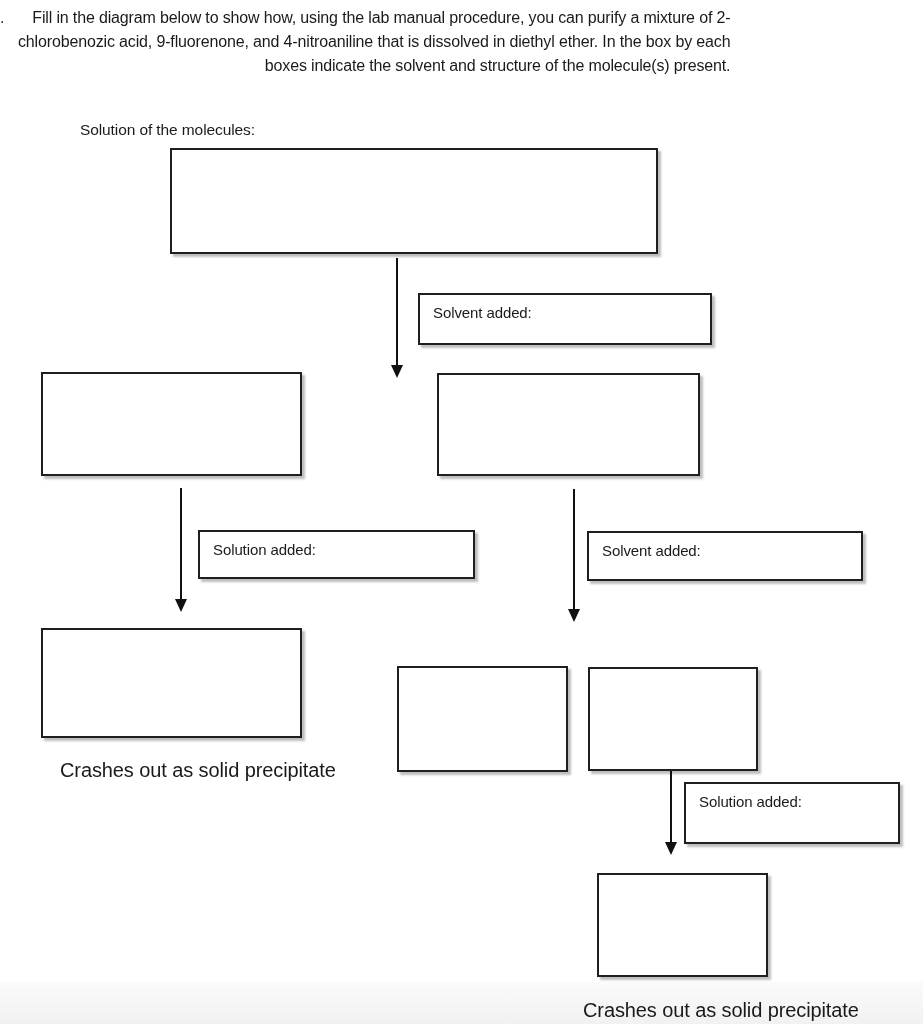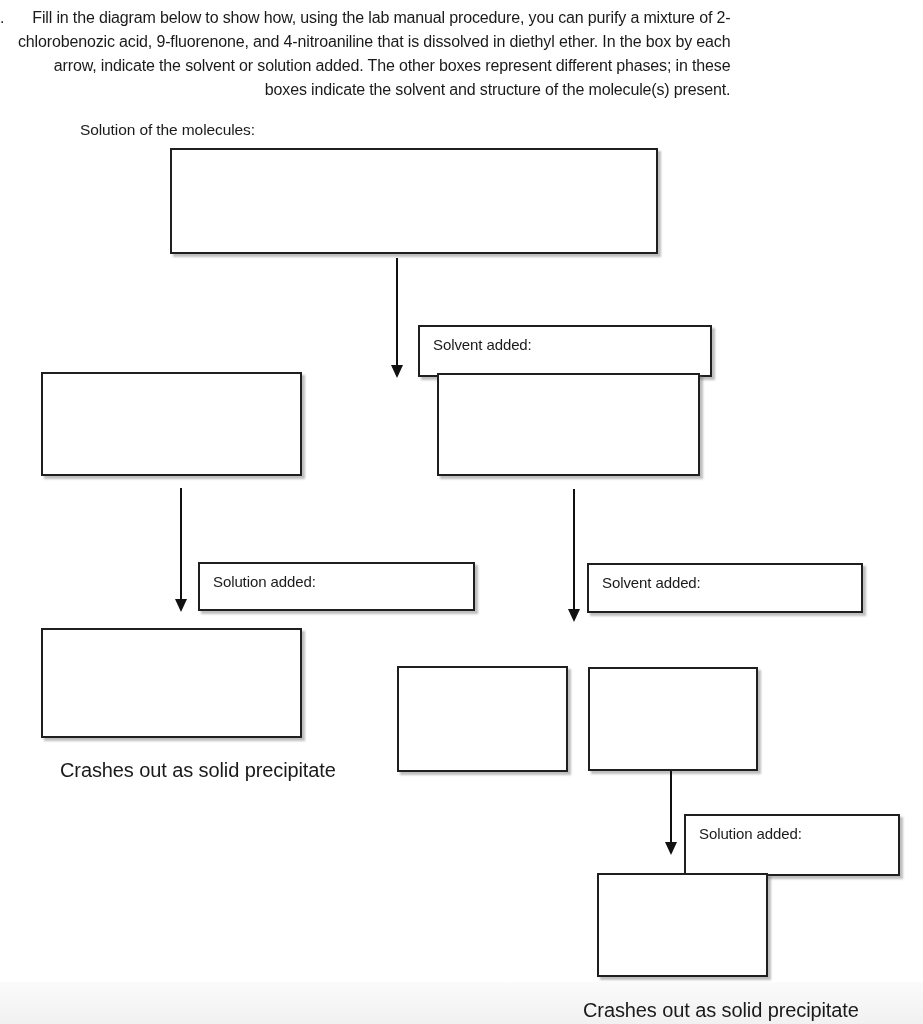--- a/index.html
+++ b/index.html
@@ -40,21 +40,20 @@
   .pbox, .lbox {
     box-sizing: border-box;
     background: #ffffff;
     border: 2px solid #1f1f1f;
     box-shadow: 3px 3px 2px rgba(110,110,110,0.45);
   }
   .lbox {
     padding: 9px 0 0 13px;
     font-size: 15px;
     letter-spacing: -0.1px;
-    margin-top: 32px;
   }
 
   
   .arrow {
     position: absolute;
   }
   .arrow .shaft {
     position: absolute;
     left: 50%;
     transform: translateX(-50%);
@@ -88,21 +87,20 @@
 
 <div class="page">
 
   <div class="bottom-band"></div>
 
   <div class="abs marker" style="left:0; top:6px;">.</div>
 
   <div class="abs" style="left:18px; top:6px;">
     <span class="prompt-line">Fill in the diagram below to show how, using the lab manual procedure, you can purify a mixture of 2-</span>
     <span class="prompt-line">chlorobenozic acid, 9-fluorenone, and 4-nitroaniline that is dissolved in diethyl ether. In the box by each</span>
-    <span class="prompt-line">arrow, indicate the solvent or solution added. The other boxes represent different phases; in these</span>
     <span class="prompt-line">boxes indicate the solvent and structure of the molecule(s) present.</span>
   </div>
 
   <div class="abs small-label" style="left:80px; top:121px; font-size:15.5px;">Solution of the molecules:</div>
 
   <div class="abs pbox" style="left:170px; top:148px; width:488px; height:106px;"></div>
 
   <div class="arrow" style="left:390px; top:258px; width:13px; height:120px;">
     <div class="shaft" style="height:109px;"></div>
     <div class="head"></div>

